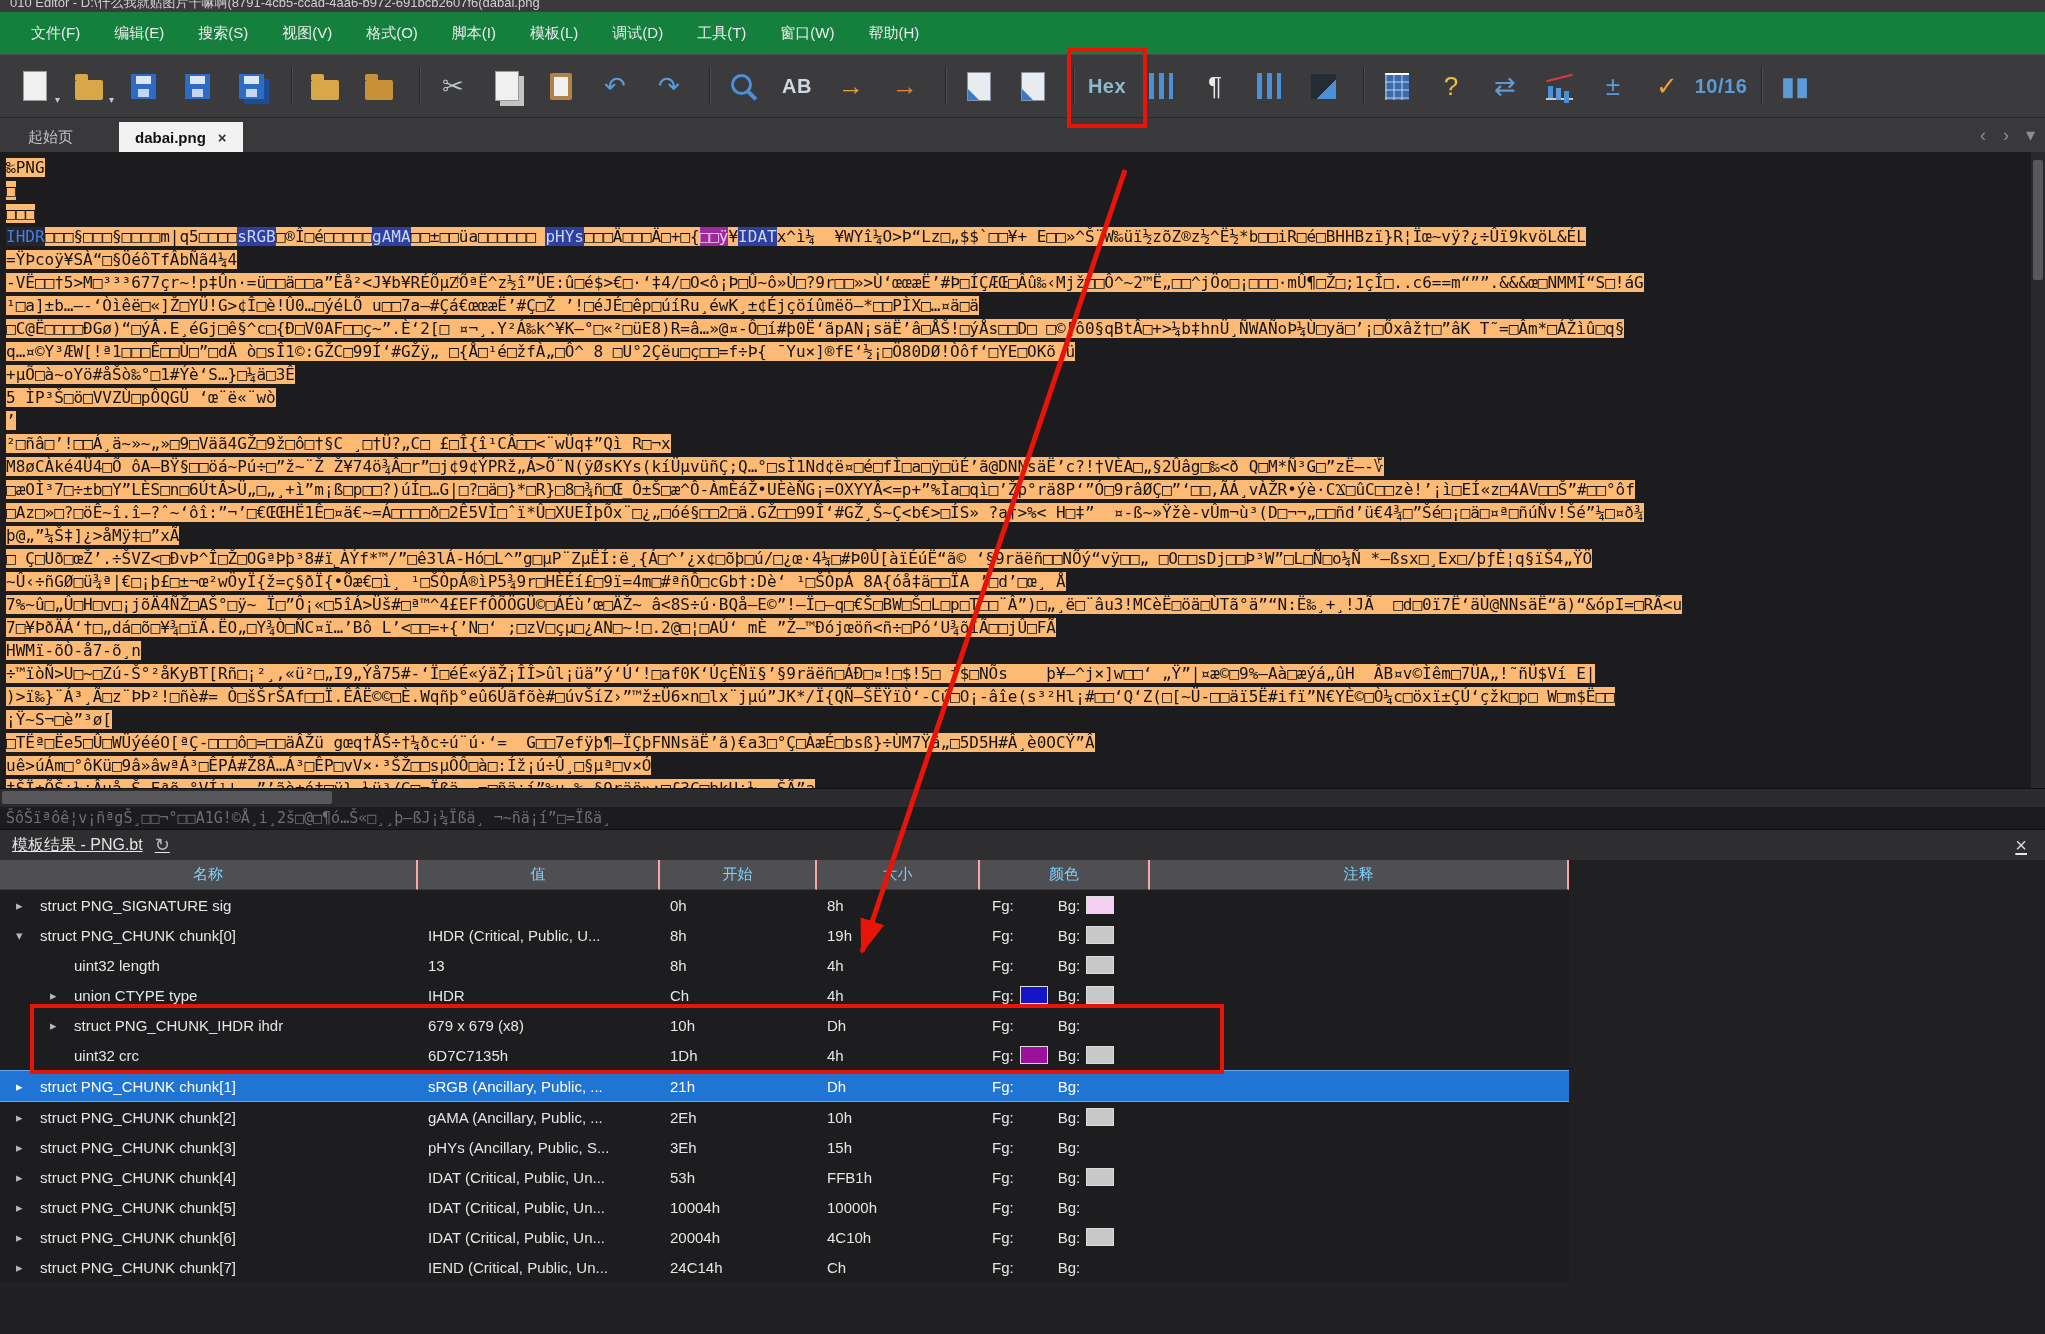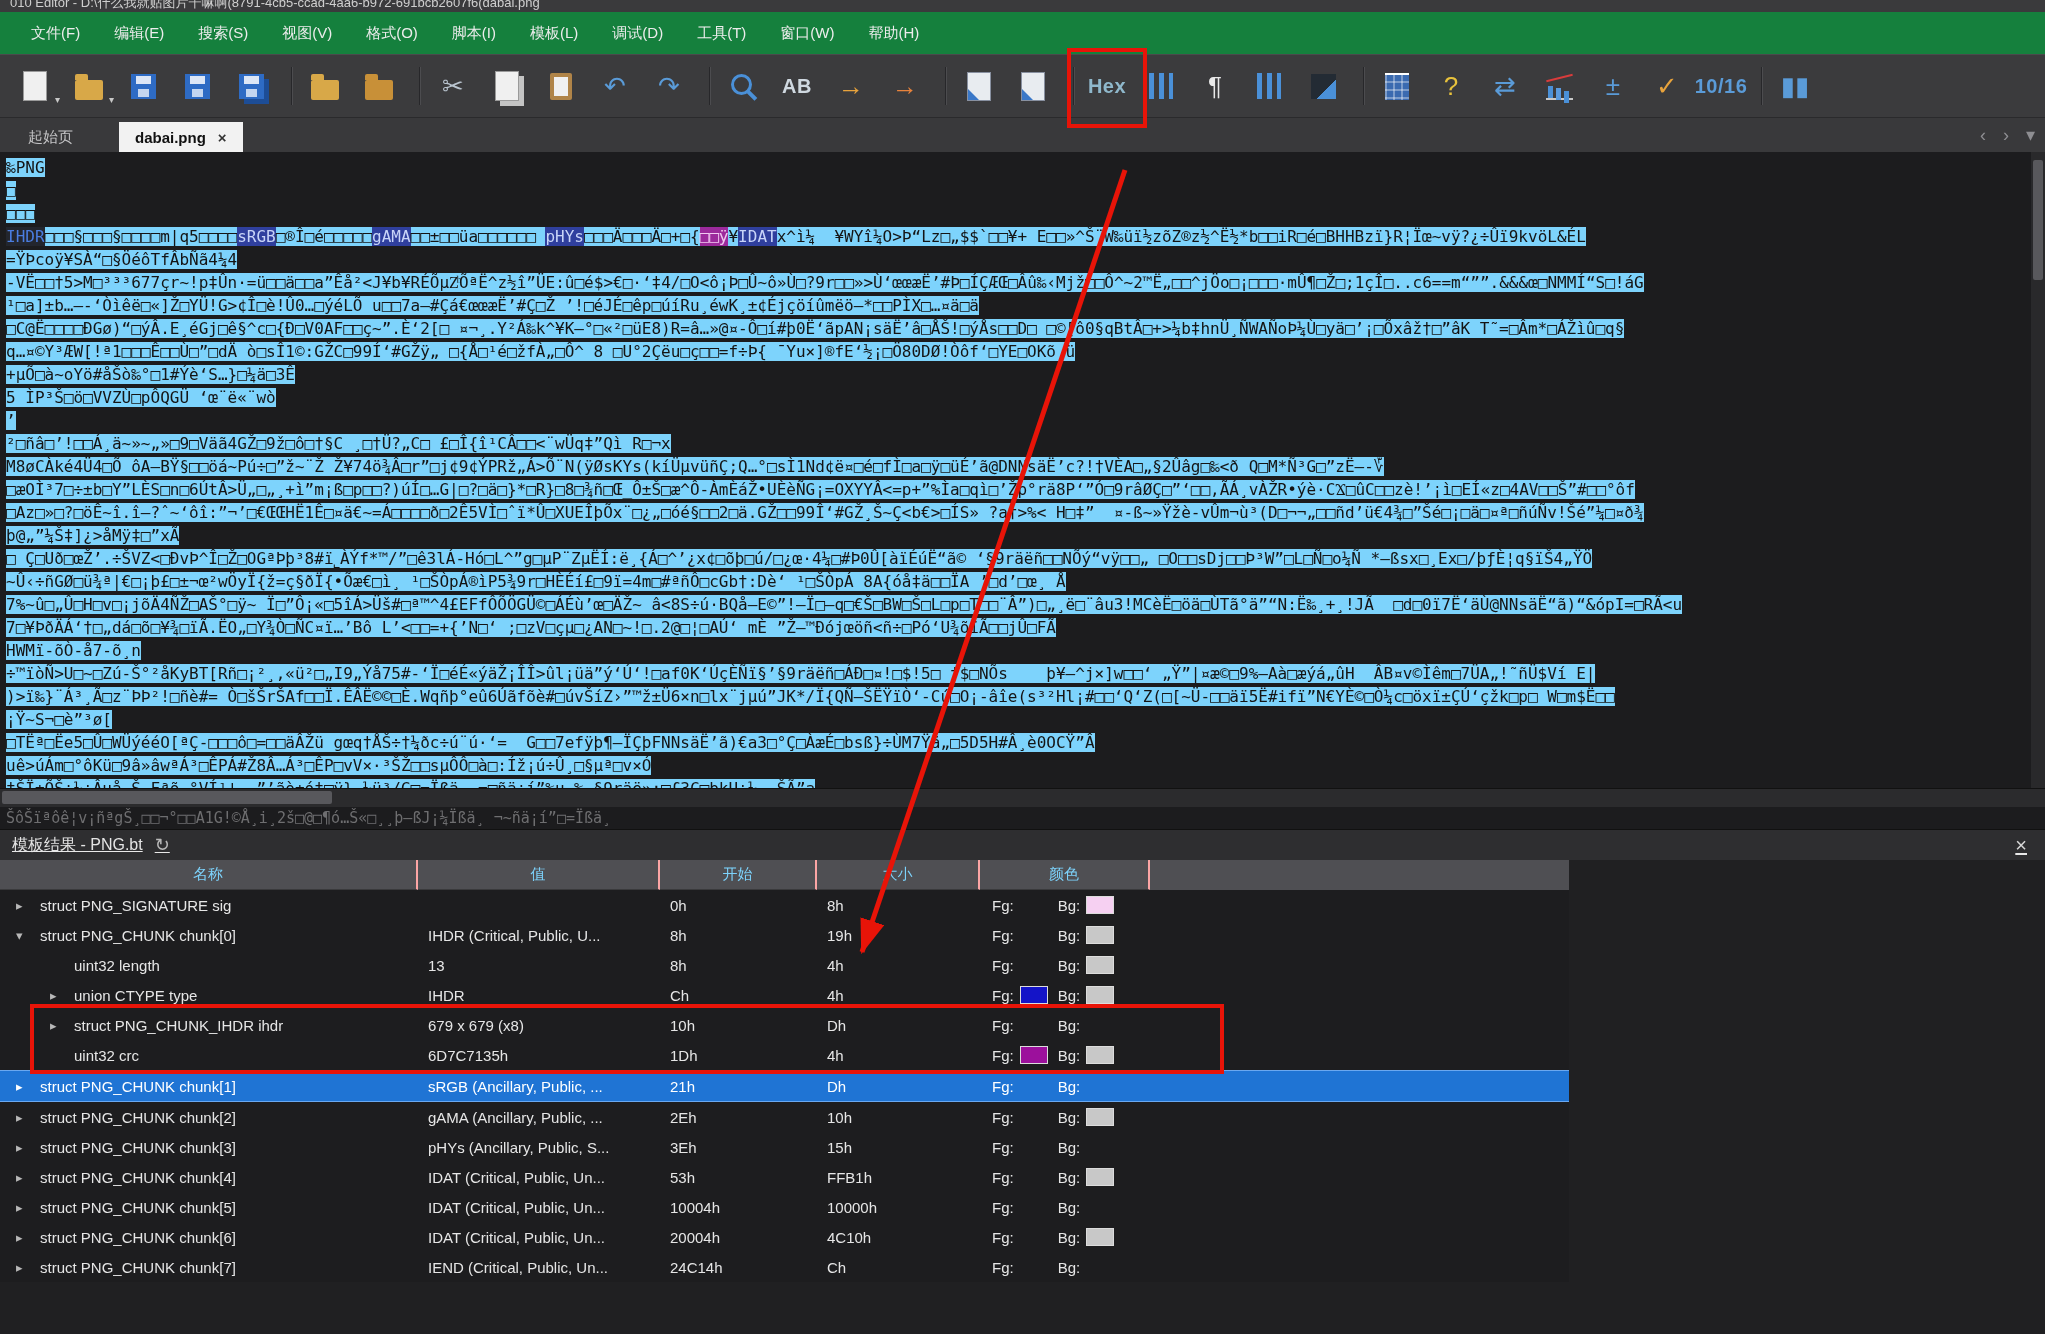--- a/index.html
+++ b/index.html
@@ -67,21 +67,21 @@
   .tab-active{background:#f2f2f2;color:#111;font-weight:bold;margin-left:30px;}
   .tab-close{margin-left:12px;font-weight:bold;color:#333;font-size:15px;}
   .tab-nav{position:absolute;right:10px;top:6px;color:#8e8e92;font-size:18px;}
   .tab-nav span{margin-left:12px;}
 
   
   .editor{position:relative;height:636px;background:#1c1c1e;overflow:hidden;}
   #ed-lines{padding:4px 0 0 6px;font-family:"DejaVu Sans Mono",monospace;font-size:16px;
             line-height:23px;white-space:pre;}
   .ed-line{height:23px;overflow:hidden;}
-  .seg-sel{background:#7dd3fc;color:#141414;}
+  .seg-sel{background:#fdba74;color:#141414;}
   .seg-kwd{color:#4a7de0;background:#23262e;}
   .seg-kw{background:#2f3f9e;color:#c8d4f8;}
   .seg-mag{background:#9c2a9c;color:#f0c8f0;}
   .vscroll{position:absolute;top:0;right:0;width:14px;bottom:0;background:#29292b;}
   .vthumb{position:absolute;top:8px;left:2px;width:10px;height:120px;background:#58585c;border-radius:2px;}
 
   .hscroll{position:relative;height:18px;background:#2b2b2d;border-top:1px solid #111;}
   .hthumb{position:absolute;top:2px;left:2px;width:330px;height:13px;background:#58585c;border-radius:2px;}
   .dimline{height:22px;background:#1c1c1e;overflow:hidden;font-family:"DejaVu Sans Mono",monospace;
            font-size:15px;line-height:22px;color:#6e6e70;white-space:pre;padding-left:6px;}
@@ -276,20 +276,21 @@
     <span class="panel-close">×</span>
   </div>
 
   <div class="table">
     <div class="t-head" id="thead">
         <div class="th c0">名称</div>
         <div class="th c1">值</div>
         <div class="th c2">开始</div>
         <div class="th c3">大小</div>
         <div class="th c4">颜色</div>
+        <div class="th c5">注释</div>
       </div>
     <div id="tbody">
         <div class="t-row">
           <div class="td c0" style="padding-left: 16px;">
             <span class="t-arrow">▸</span>
             <span>struct PNG_SIGNATURE sig</span>
           </div>
           <div class="td c1"></div>
           <div class="td c2">0h</div>
           <div class="td c3">8h</div>

